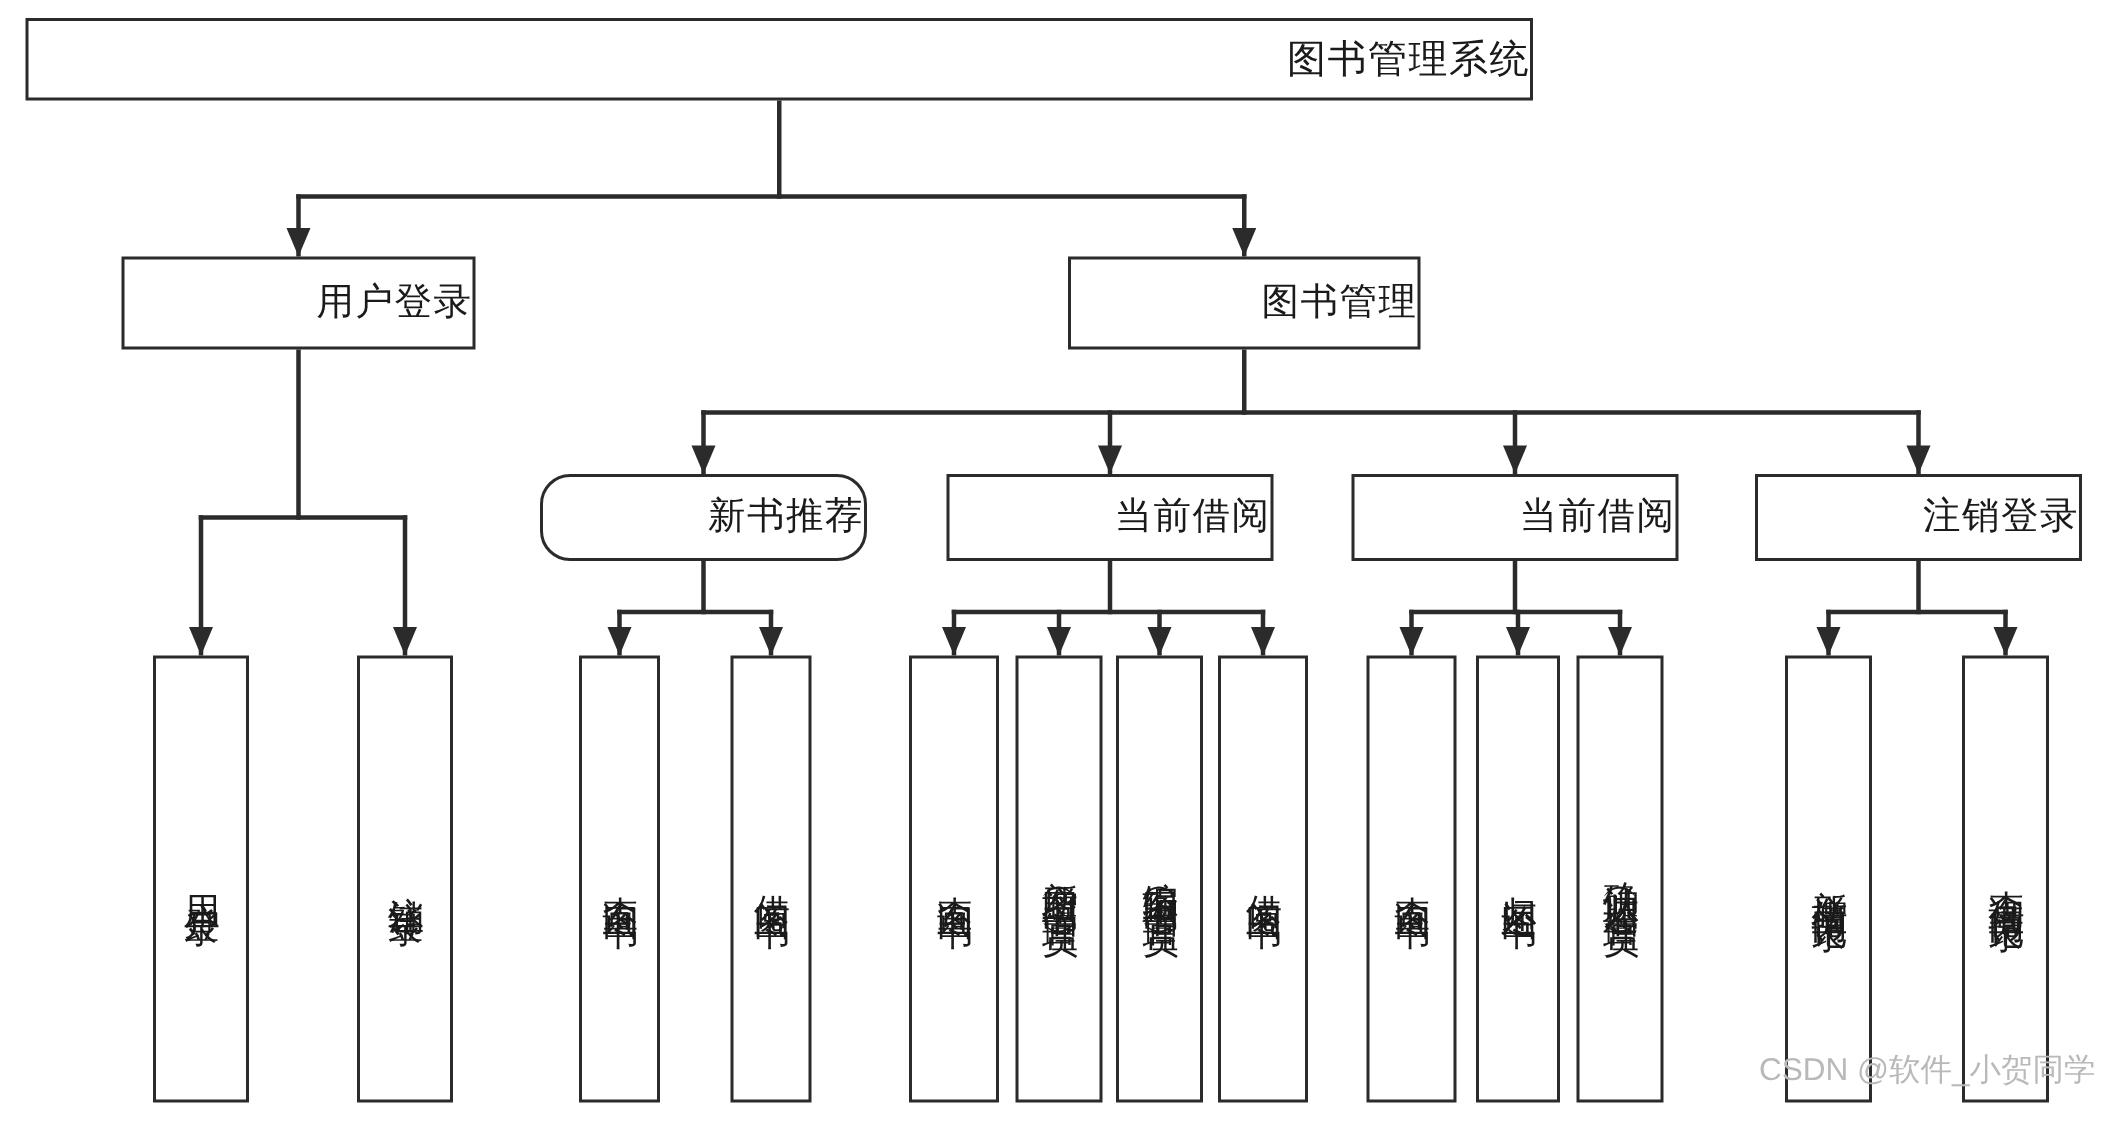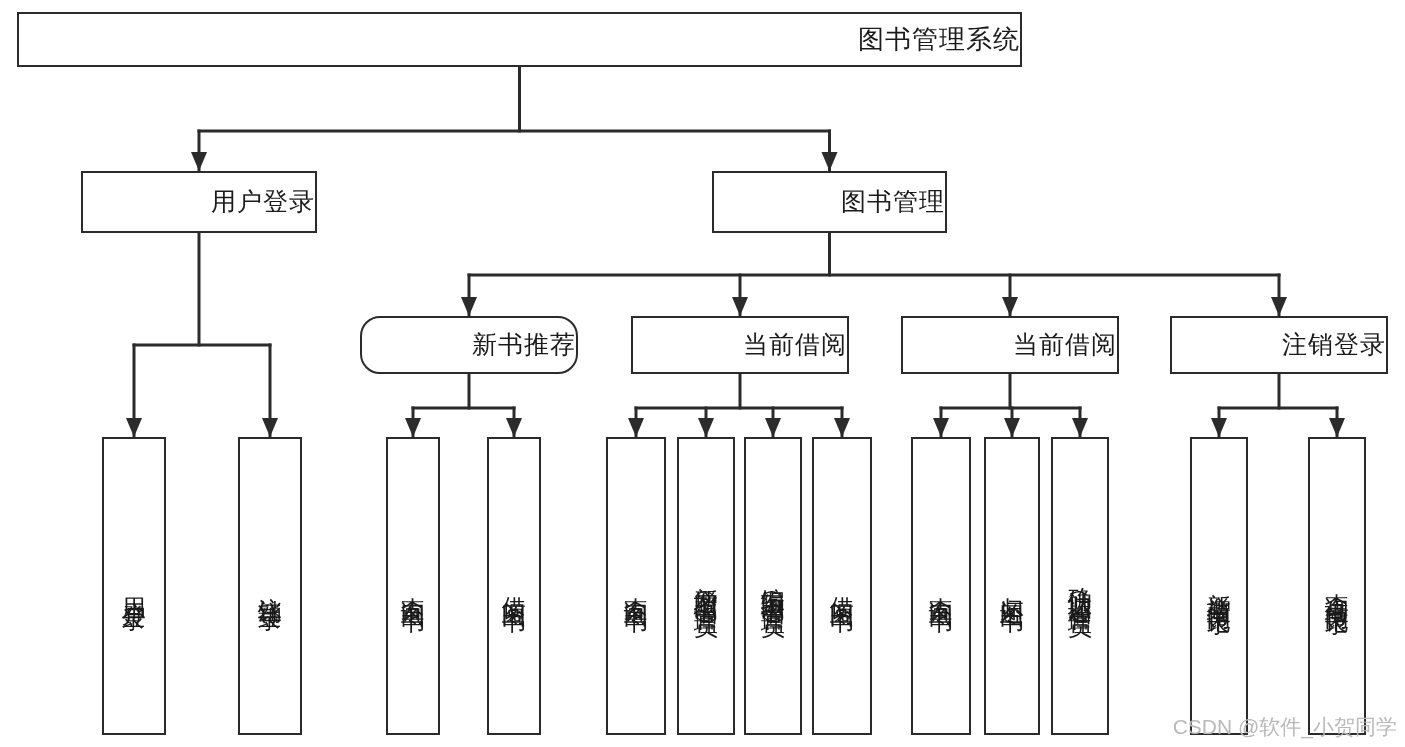--- a/index.html
+++ b/index.html
@@ -65,21 +65,21 @@
     top: 0;
     width: 1405px;
     height: 747px;
     z-index: 1;
     pointer-events: none;
   }
   
   #watermark {
     position: absolute;
     right: 8px;
-    bottom: 6px;
+    bottom: 20px;
     font-size: 21px;
     color: #b9b9b9;
     z-index: 6;
     white-space: nowrap;
     font-family: "Liberation Sans", "DejaVu Sans", sans-serif;
   }
 </style>
 </head>
 <body>
 

